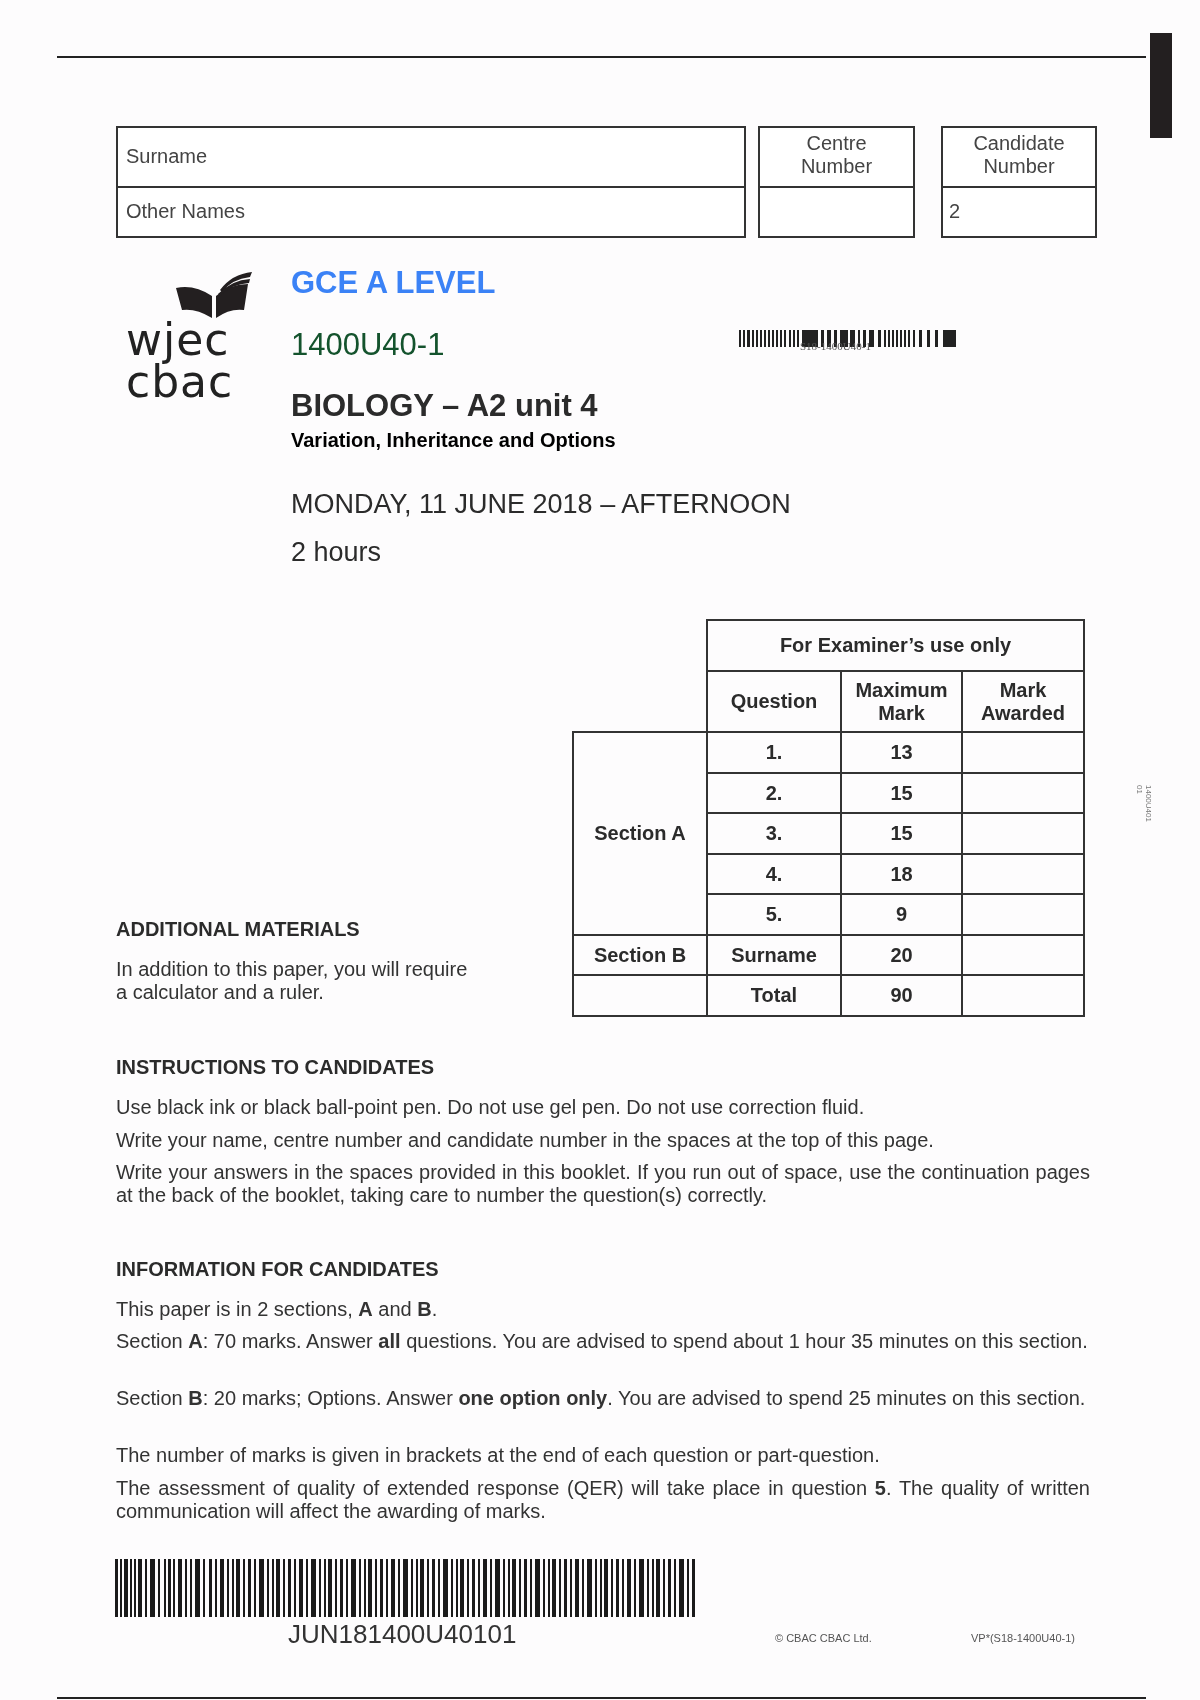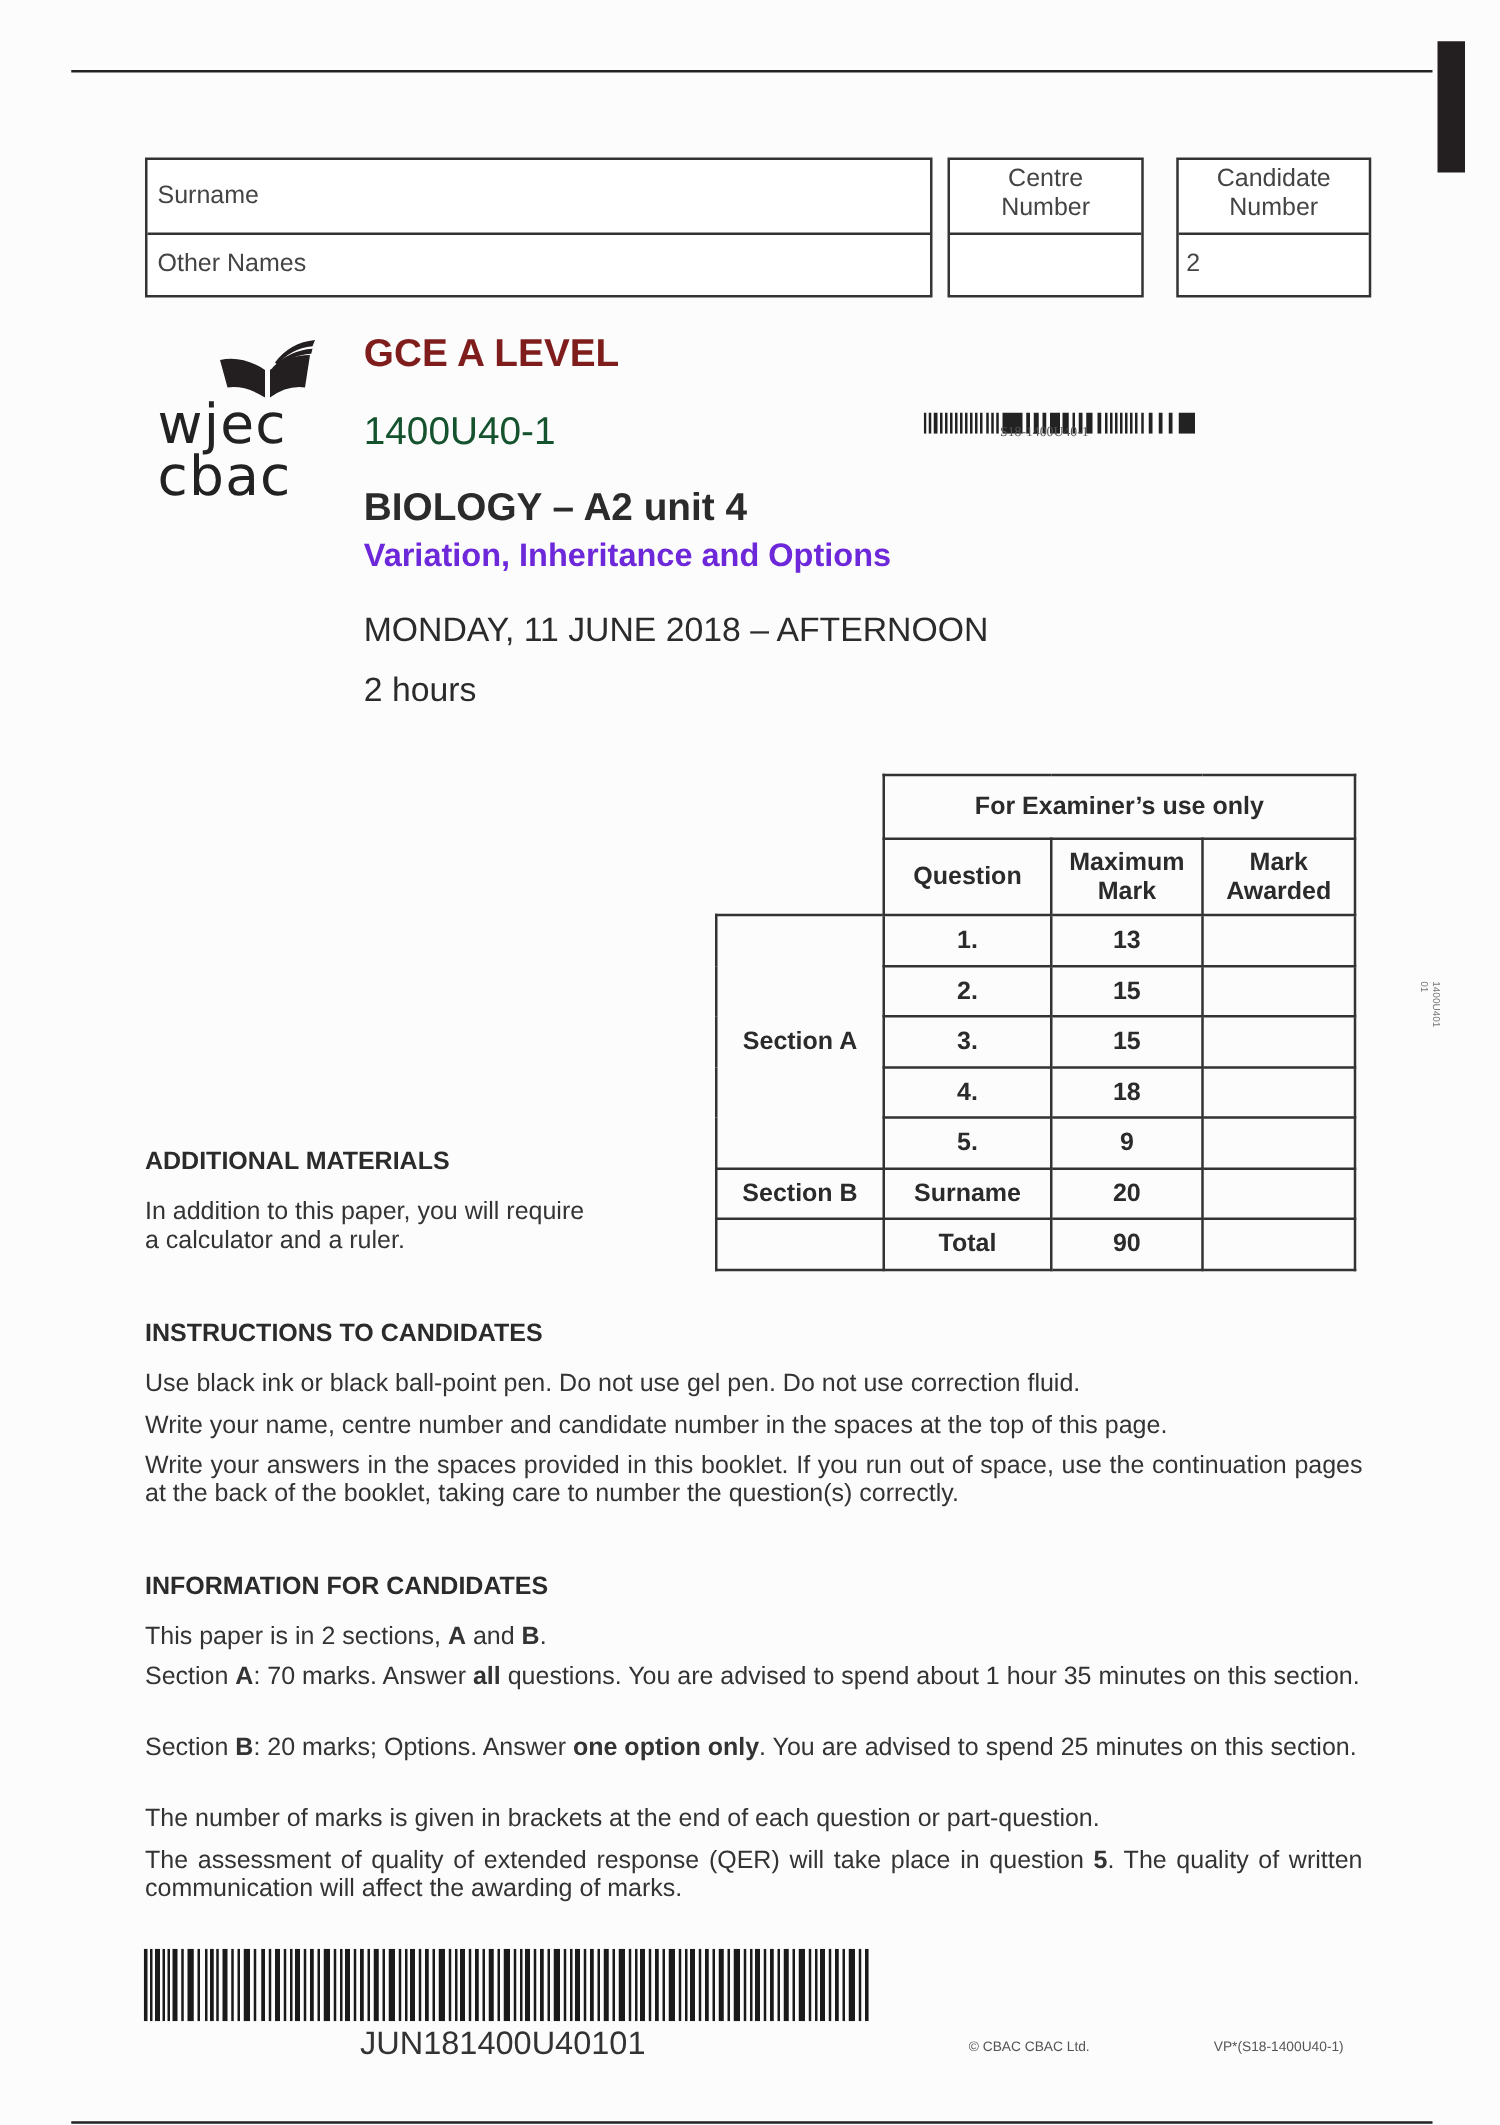--- a/index.html
+++ b/index.html
@@ -7,24 +7,24 @@
          font-family:"Liberation Sans", sans-serif; color:#2a2a2a; }
   .abs { position:absolute; }
   .hline { position:absolute; height:2px; background:#222; }
   .tab { position:absolute; left:1150px; top:33px; width:22px; height:105px; background:#231f20; }
   .box { position:absolute; border:2px solid #333; box-sizing:border-box; background:#fff; }
   .box .row { position:absolute; left:0; right:0; box-sizing:border-box; }
   .lbl { font-size:20px; color:#444; }
   .center-lbl { text-align:center; font-size:20px; line-height:23px; color:#444; }
   .logo { position:absolute; left:126px; top:270px; width:130px; height:140px; }
   .logo-text { position:absolute; left:0; font-size:44px; line-height:40px; font-family:"DejaVu Sans", sans-serif; color:#222; letter-spacing:1px; }
-  .title1 { left:291px; top:265px; font-size:31px; font-weight:bold; color:#7f1d1d; }
+  .title1 { left:291px; top:265px; font-size:31px; font-weight:bold; color:#3b82f6; }
   .code { left:291px; top:327px; font-size:31px; color:#14532d; }
   .subject { left:291px; top:388px; font-size:31px; font-weight:bold; color:#2b2b2b; }
-  .subtitle { left:291px; top:429px; font-size:26px; font-weight:bold; color:#6d28d9; }
+  .subtitle { left:291px; top:429px; font-size:20px; font-weight:bold; color:#000000; }
   .date { left:291px; top:489px; font-size:27px; color:#2b2b2b; }
   .duration { left:291px; top:537px; font-size:27px; color:#2b2b2b; }
   .barcode-small { position:absolute; left:739px; top:330px; width:217px; height:17px; }
   .barcode-small-text { left:800px; top:340px; font-size:11px; color:#555;font-family:Liberation Serif, serif; }
   table.exam { position:absolute; left:572px; top:619px; border-collapse:collapse; font-weight:bold; color:#2b2b2b; }
   table.exam td { border:2px solid #333; text-align:center; font-size:20px; padding:0; box-sizing:border-box; }
   table.exam td.noborder { border:none; }
   .sec-head { font-size:20px; font-weight:bold; color:#2b2b2b; }
   .para { font-size:20px; line-height:23px; color:#333; }
   .barcode-big { position:absolute; left:115px; top:1559px; width:580px; height:58px; }

